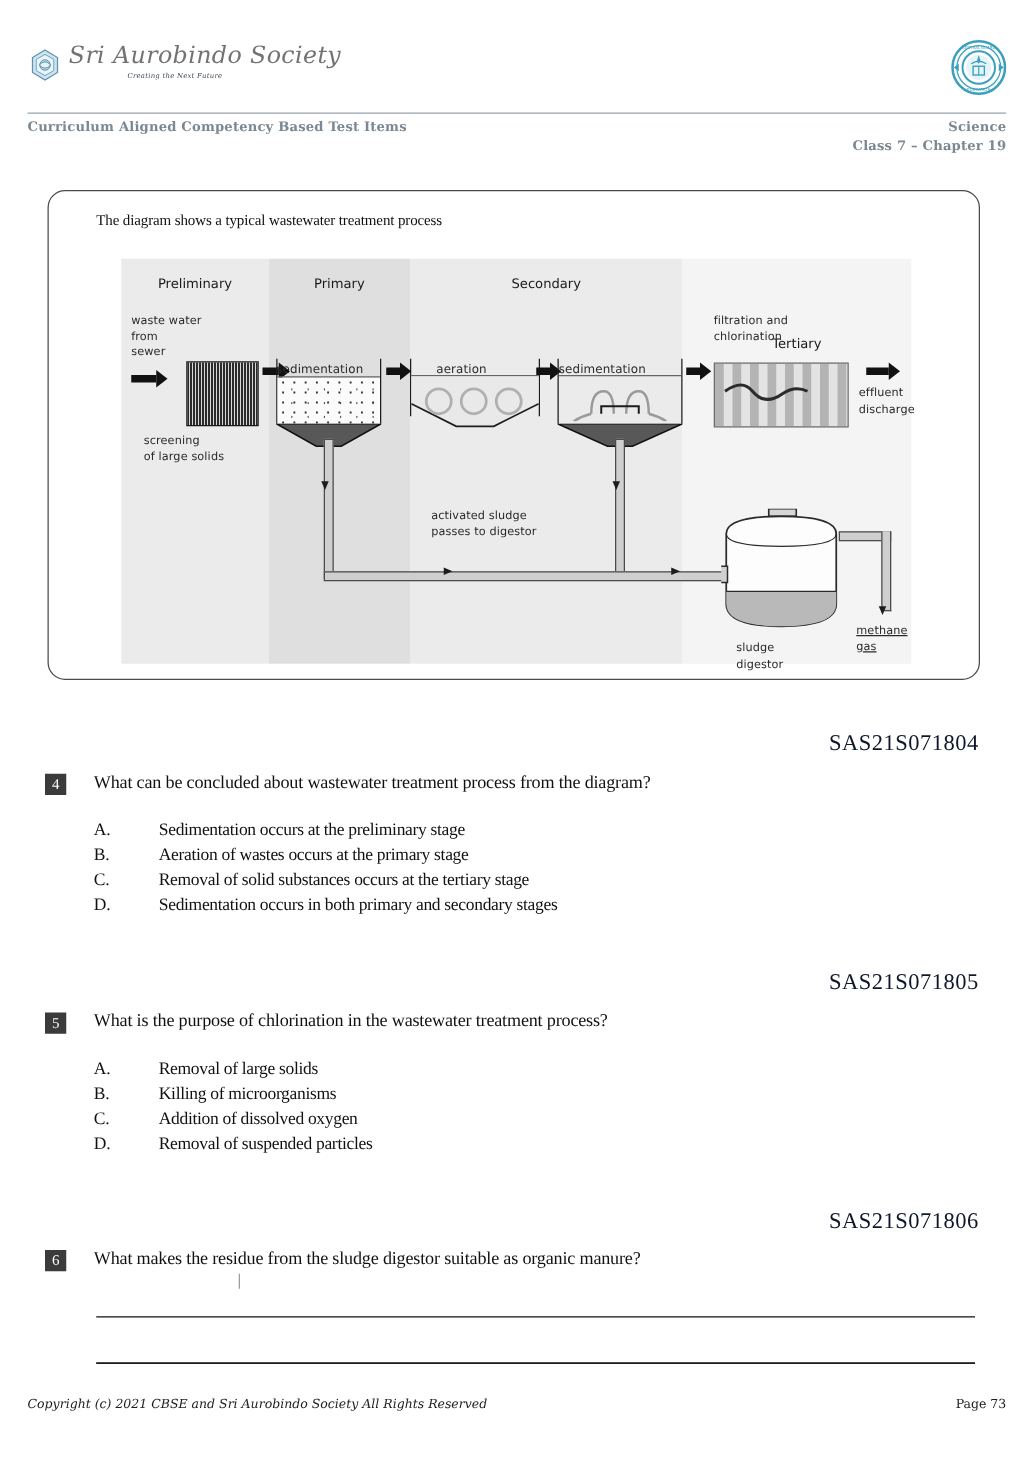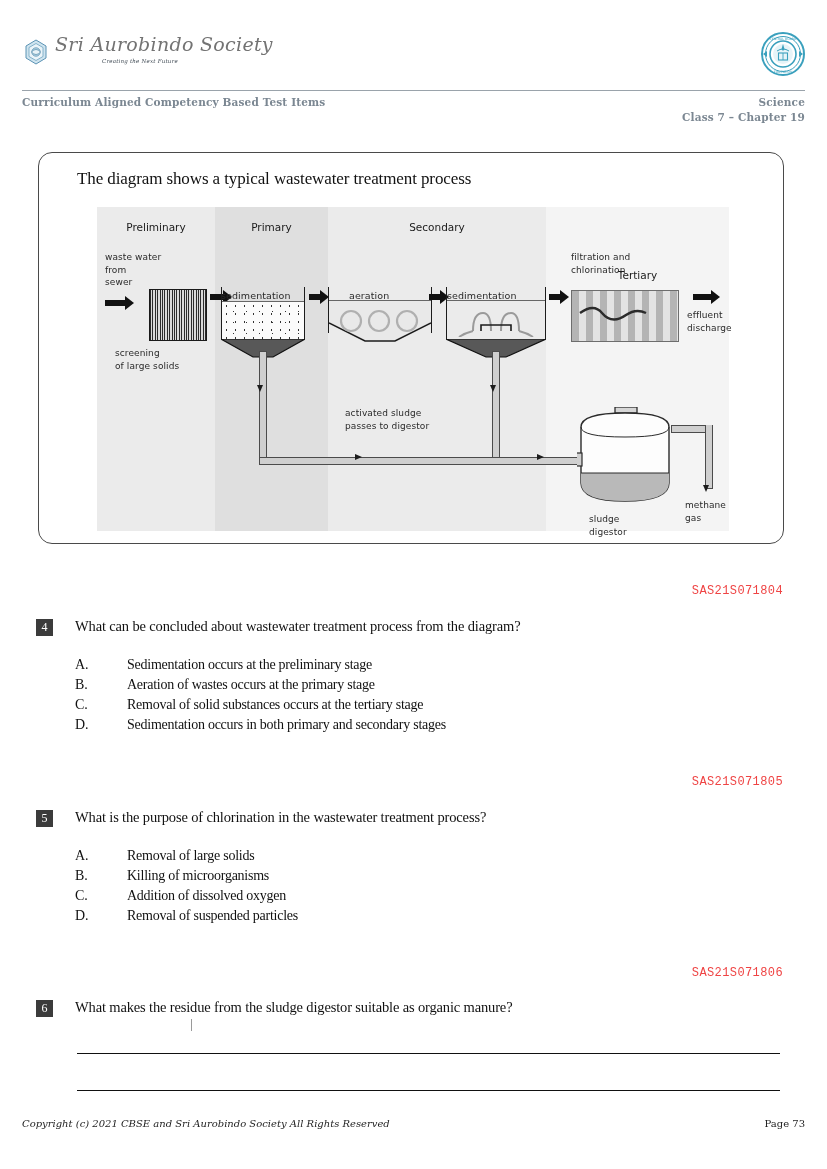--- a/index.html
+++ b/index.html
@@ -52,21 +52,21 @@
   #header-class { margin-top:3px; }
 
   
   #stimulus-box {
     position:absolute; left:38px; top:152px; width:746px; height:392px;
     border:1.4px solid #4a4a4a; border-radius:14px; background:#fff;
   }
   #stimulus-caption {
     position:absolute; left:38px; top:16px;
     font-family:"Liberation Serif", serif;
-    font-size:17px; color:#111; white-space:nowrap;
+    font-size:12px; color:#111; white-space:nowrap;
     letter-spacing:-0.1px;
   }
 
   
   #diagram { position:absolute; left:58px; top:54px; width:632px; height:324px; }
   .band { position:absolute; top:0; height:324px; }
   #band-prelim   { left:0;   width:118px; background:#ebebeb; }
   #band-primary  { left:118px; width:113px; background:#dfdfdf; }
   #band-secondary{ left:231px; width:218px; background:#ebebeb; }
   #band-tertiary { left:449px; width:183px; background:#f4f4f4; }
@@ -158,22 +158,22 @@
   .pipe-arrow-d { position:absolute; width:0; height:0;
     border-left:3.5px solid transparent; border-right:3.5px solid transparent;
     border-top:7px solid #1c1c1c; }
   .pipe-arrow-r { position:absolute; width:0; height:0;
     border-top:3.5px solid transparent; border-bottom:3.5px solid transparent;
     border-left:7px solid #1c1c1c; }
 
   
   .q-code {
     position:absolute; right:44px;
-    font-family:Liberation Mono, monospace;
-    font-size:12px; color:#ef4444; letter-spacing:0.4px; white-space:nowrap;
+    font-family:Liberation Serif, serif;
+    font-size:18px; color:#0f172a; letter-spacing:0.4px; white-space:nowrap;
   }
   .q-block { position:absolute; left:0; width:827px; }
   .q-num {
     position:absolute; left:36px; width:17px; height:17px;
     background:#3b3b3b; color:#fff;
     font-family:"Liberation Serif", serif; font-size:12px;
     text-align:center; line-height:17px;
   }
   .q-stem {
     position:absolute; left:75px;
@@ -376,21 +376,21 @@
         <path d="M4 20 Q4 30 48 30 Q92 30 92 20" fill="none" stroke="#2b2b2b" stroke-width="1"></path>
         <rect x="-5" y="46" width="10" height="13" fill="#d0d0d0" stroke="#2b2b2b" stroke-width="1.2"></rect>
       </svg>
     </div>
     <div class="dtext" style="left:492px; top:306px;">sludge
 digestor</div>
 
     <div class="pipe pipe-h" style="left:574px; top:218px; width:42px;"></div>
     <div class="pipe pipe-v" style="left:608px; top:218px; height:64px; border-top:none;"></div>
     <div class="pipe-arrow-d" style="left:605.5px; top:278px;"></div>
-    <div class="dtext" style="left:588px; top:292px;">methane
+    <div class="dtext" style="left:588px; top:292px;text-decoration:underline;">methane
 gas</div>
 
   </div>
 </div>
 
 <div class="q-code" style="top:584px;">SAS21S071804</div>
 <div class="q-block" style="top:619px;">
   <span class="q-num" style="top:0;">4</span>
   <span class="q-stem" style="top:-1px;">What can be concluded about wastewater treatment process from the diagram?</span>
 

